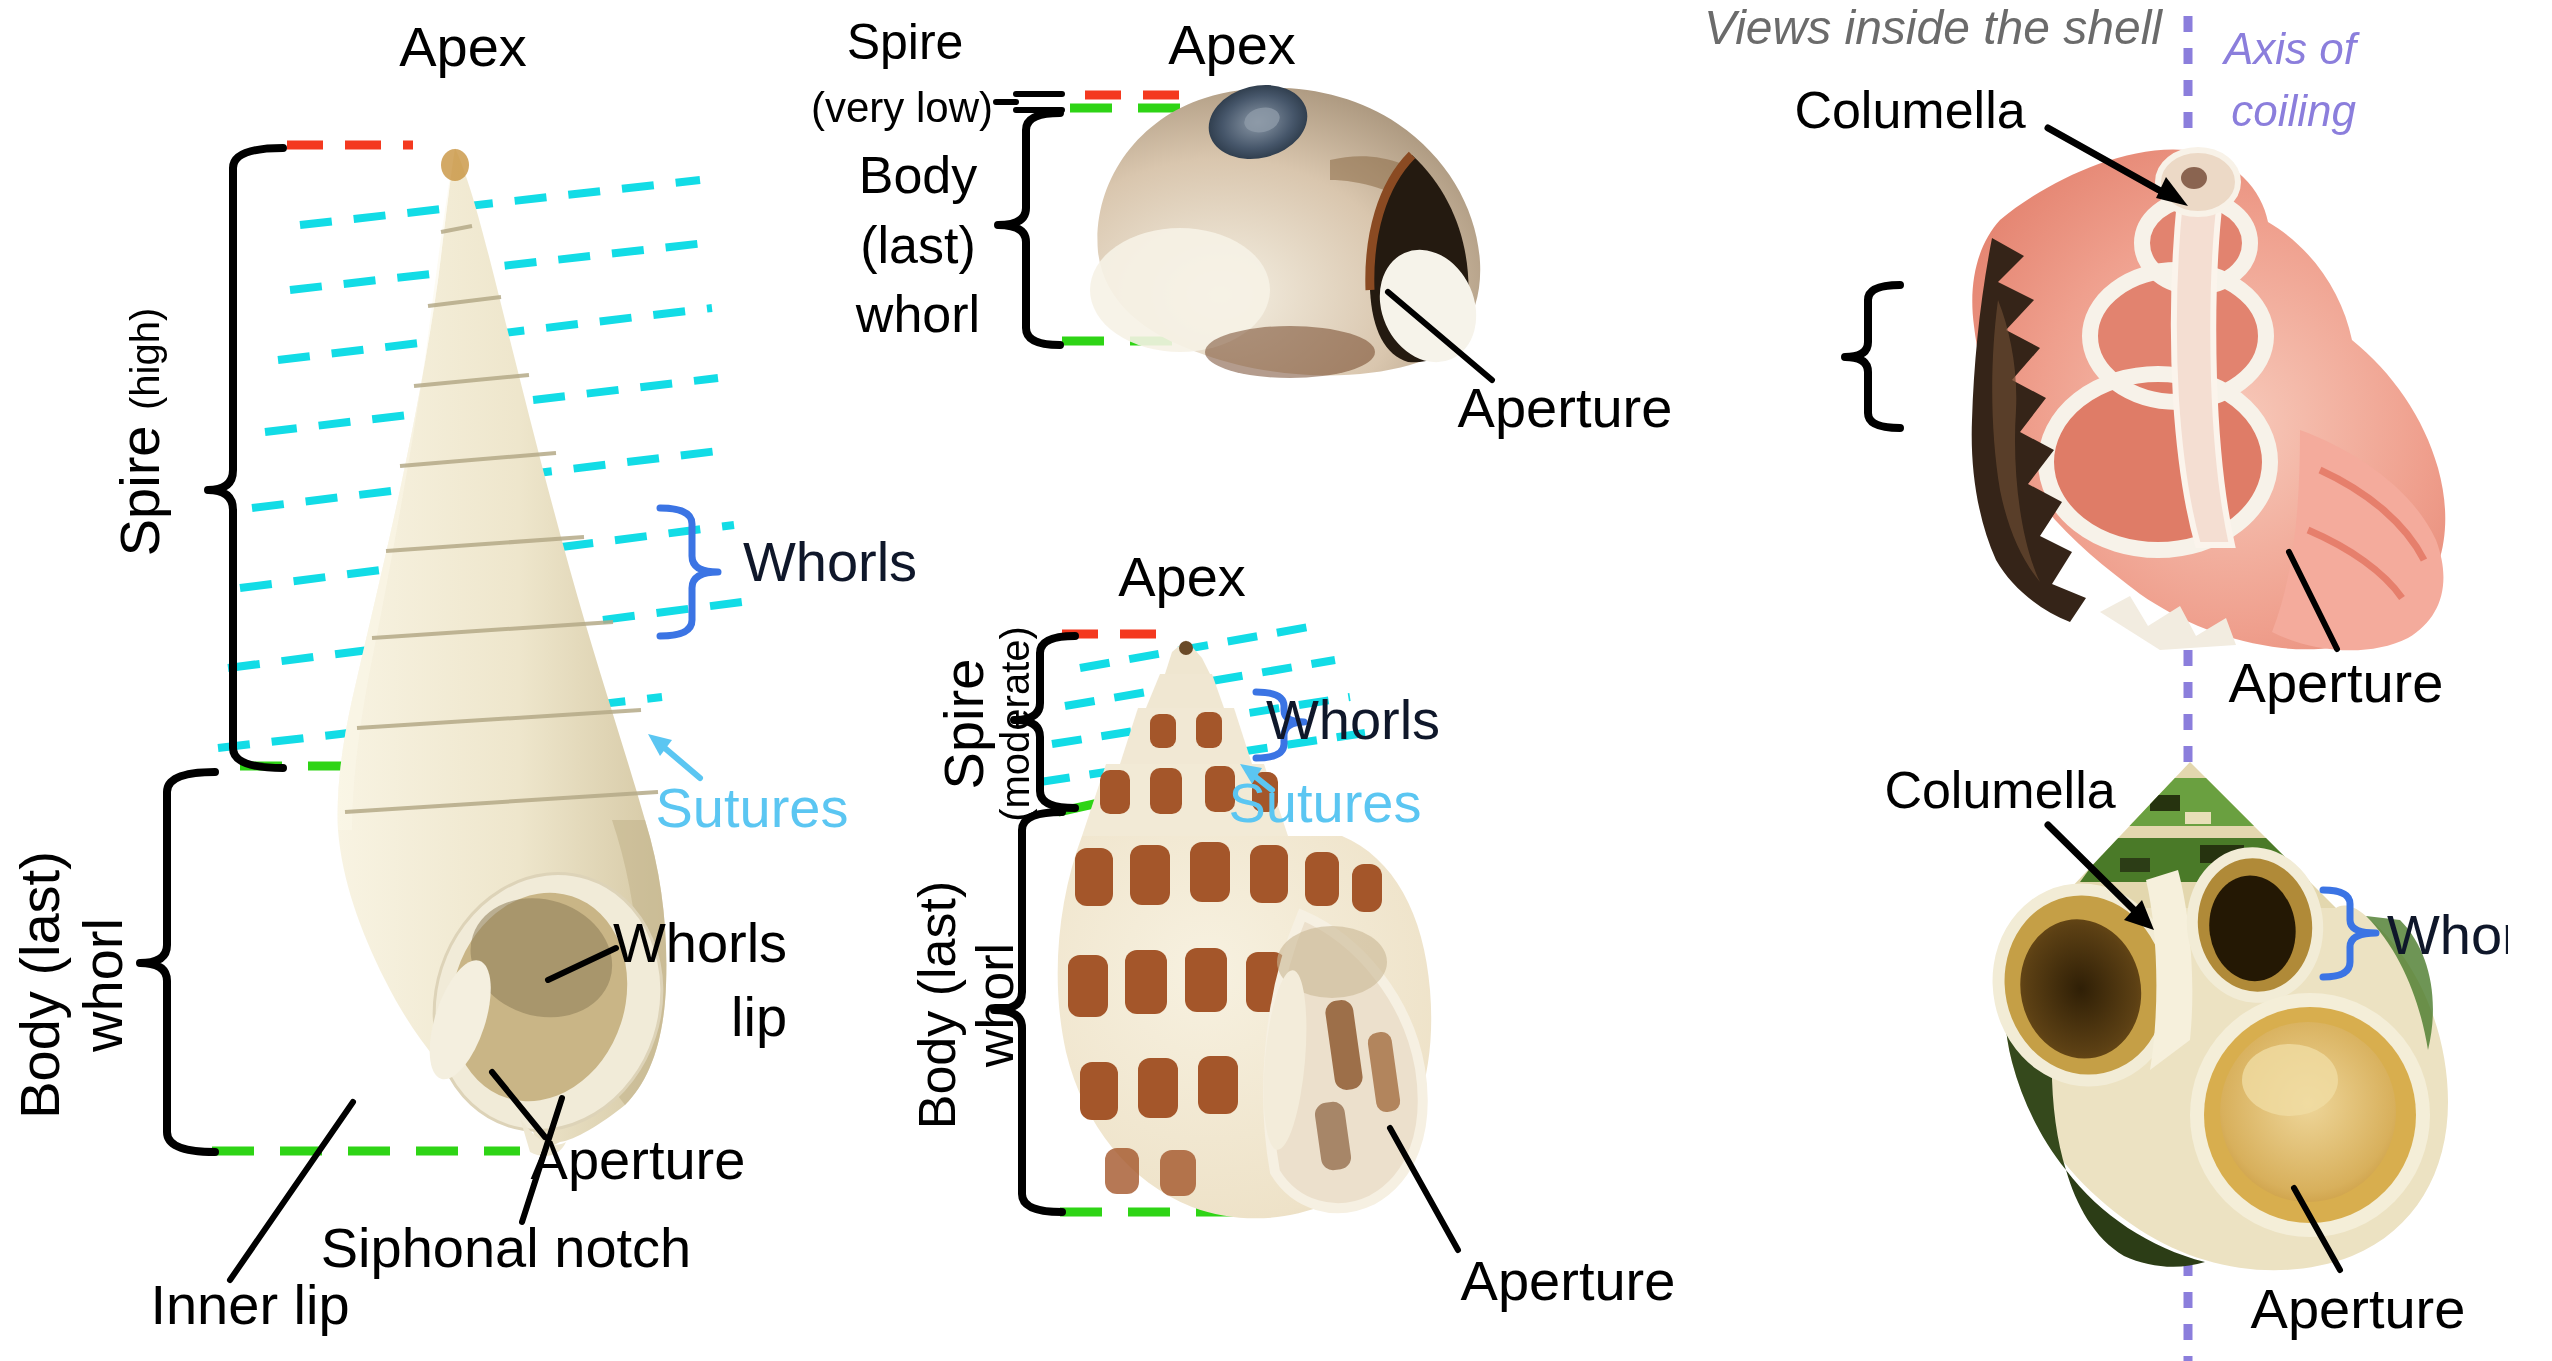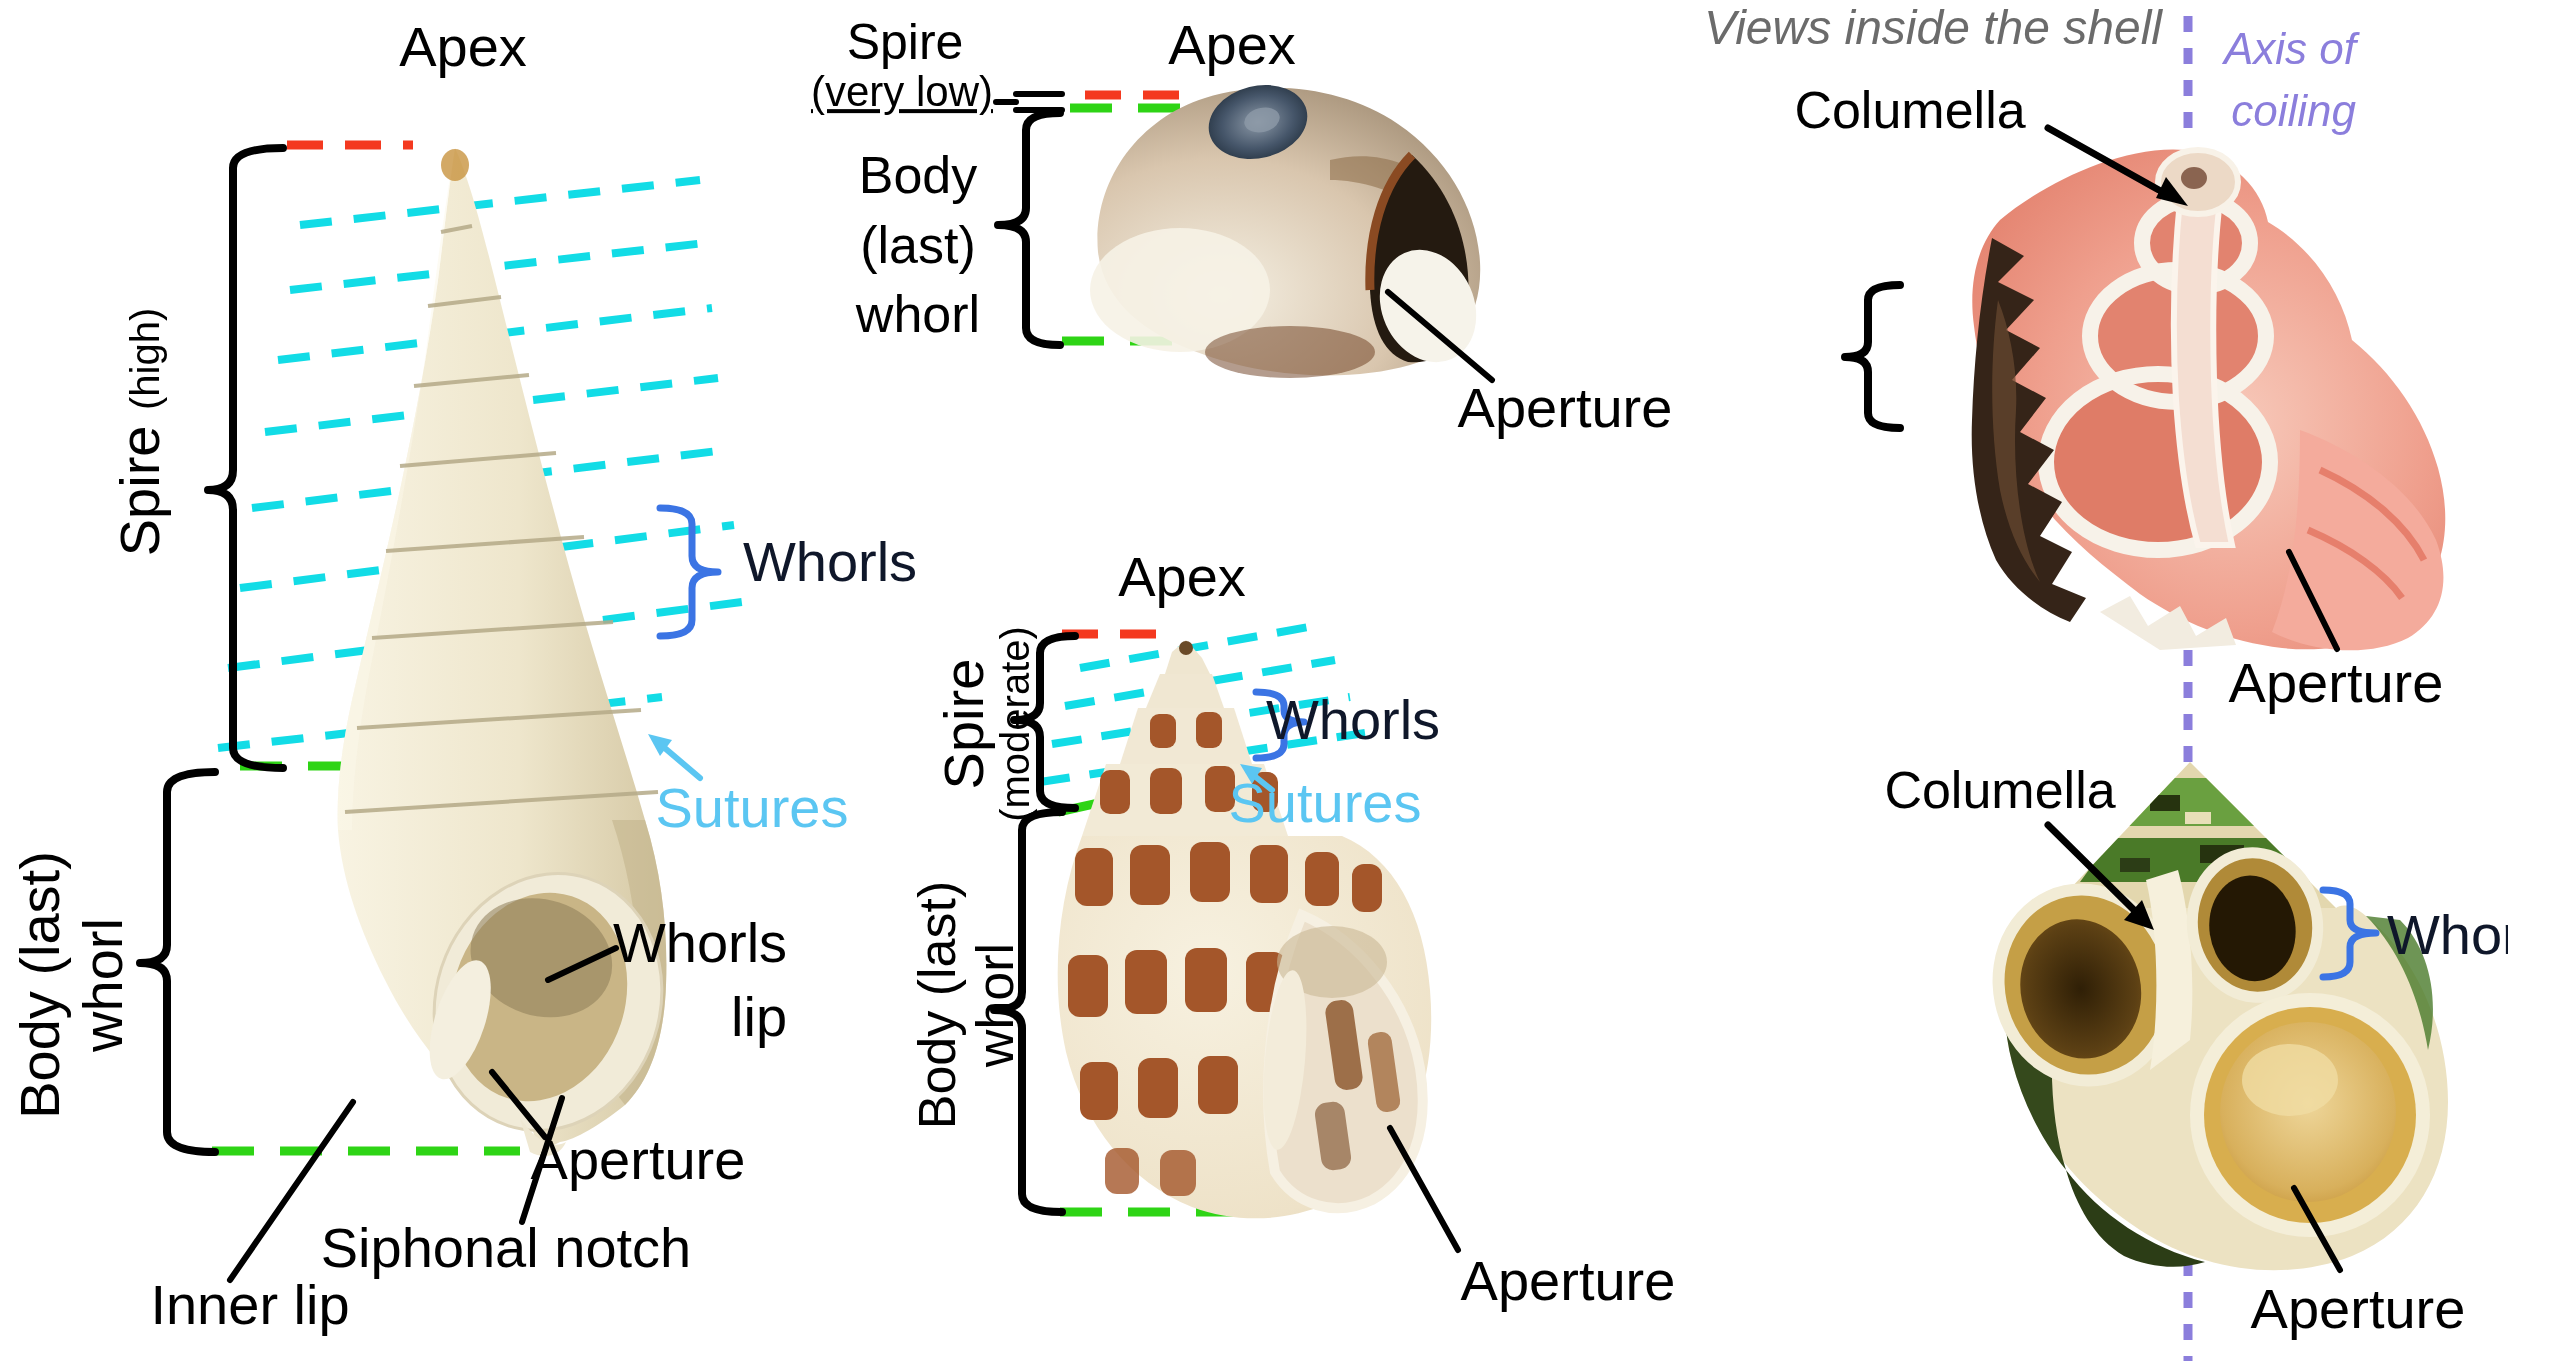--- a/index.html
+++ b/index.html
@@ -308,21 +308,21 @@
   <div class="lbl cyan" style="left:752px;top:808px;">Sutures</div>
   <div class="lbl rot twoline" style="left:72px;top:985px;line-height:1.12;">Body (last)
 whorl</div>
   <div class="lbl left twoline" style="left:700px;top:980px;line-height:1.32;">Whorls
 lip</div>
   <div class="lbl" style="left:638px;top:1160px;">Aperture</div>
   <div class="lbl" style="left:250px;top:1305px;">Inner lip</div>
   <div class="lbl" style="left:506px;top:1248px;">Siphonal notch</div>
 
   <div class="lbl" style="left:905px;top:42px;font-size:50px;">Spire</div>
-  <div class="lbl sm" style="left:902px;top:92px;text-decoration:underline;">(very low)</div>
+  <div class="lbl sm" style="left:902px;top:108px;">(very low)</div>
   <div class="lbl" style="left:1232px;top:45px;">Apex</div>
   <div class="lbl twoline" style="left:918px;top:246px;font-size:52px;line-height:1.34;">Body
 (last)
 whorl</div>
   <div class="lbl" style="left:1565px;top:408px;">Aperture</div>
 
   <div class="lbl" style="left:1182px;top:577px;">Apex</div>
   <div class="lbl rot" style="left:985px;top:724px;line-height:1.05;">
       <span style="display:block;">Spire</span>
       <span class="qual" style="display:block;">(moderate)</span>

